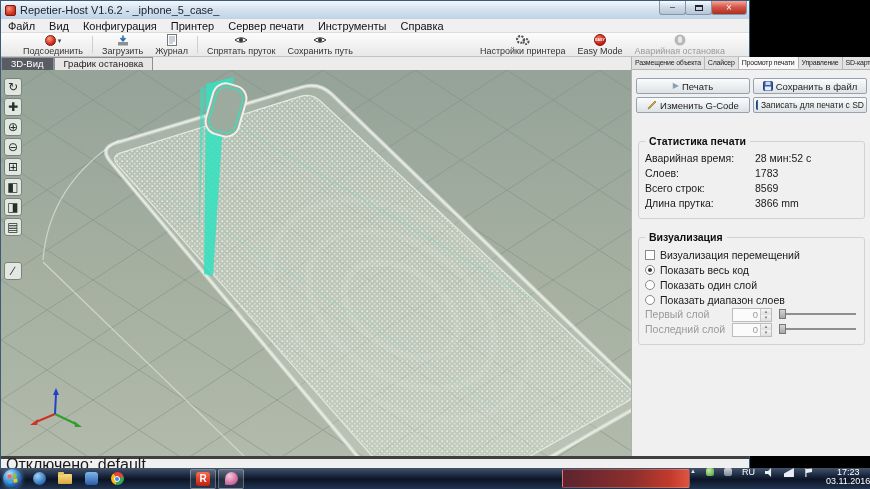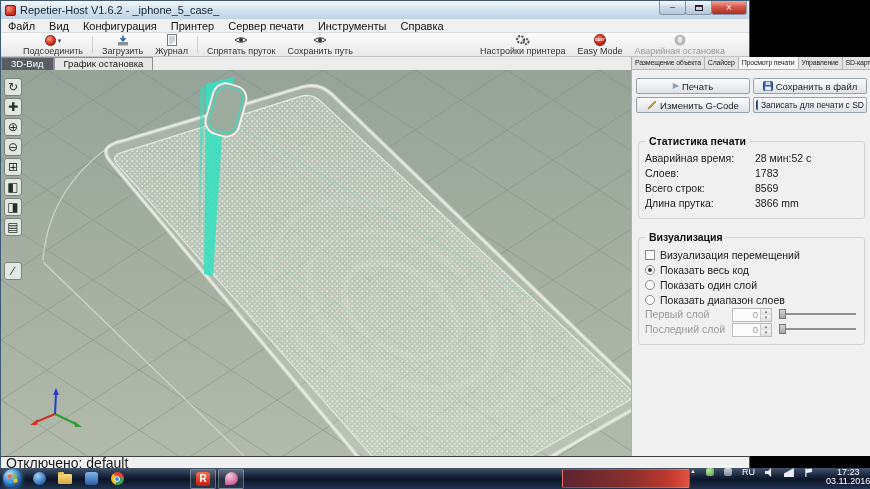--- a/index.html
+++ b/index.html
@@ -79,22 +79,22 @@
   .spin{display:flex;width:40px;height:14px;border:1px solid #bcbcbc;background:#fbfbfb}
   .spin .val{flex:1;font-size:9.5px;line-height:12px;text-align:right;padding-right:2px;color:#9a9a9a}
   .spin .arrows{width:11px;display:flex;flex-direction:column;border-left:1px solid #cacaca}
   .spin .arrows span{flex:1;font-size:4.5px;line-height:6px;text-align:center;color:#808080;background:linear-gradient(#f6f6f6,#dedede)}
   .slider{flex:1;position:relative;height:12px;margin-left:4px}
   .slider .track{position:absolute;left:0;right:2px;top:5px;height:2px;background:#8f8f8f}
   .slider .handle{position:absolute;left:0;top:1px;width:7px;height:10px;border:1px solid #777;
     background:linear-gradient(#d6d6d6,#a6a6a6)}
 
   
-  .statusbar{position:absolute;top:455px;left:0;right:0;height:13px;background:#f0f0f0;border-top:1px solid #404040;
-    font-size:14px;color:#1a1a1a}
+  .statusbar{position:absolute;top:455px;left:0;right:0;height:13px;background:#f0f0f0;border-top:3px solid #404040;
+    font-size:16px;color:#1a1a1a}
   .sb-conn{position:absolute;left:5px;top:0;line-height:12px}
   .sb-cell{position:absolute;left:628px;width:142px;top:0;bottom:0;border-left:1px solid #cfcfcf;border-right:1px solid #cfcfcf;
     text-align:right;padding-right:8px;line-height:12px}
 
   
   .taskbar{position:absolute;left:0;right:0;bottom:0;height:21px;display:flex;align-items:center;
     background:linear-gradient(#42536a,#17233a 40%,#0b1526 55%,#223450)}
   .orb{width:19px;height:19px;border-radius:50%;margin:0 4px 0 3px;position:relative;flex:0 0 auto;
     background:radial-gradient(circle at 35% 28%,#c4e6fb,#3f8fd8 42%,#16457e 78%,#0a2a55);
     box-shadow:0 0 4px rgba(130,200,255,.55)}

